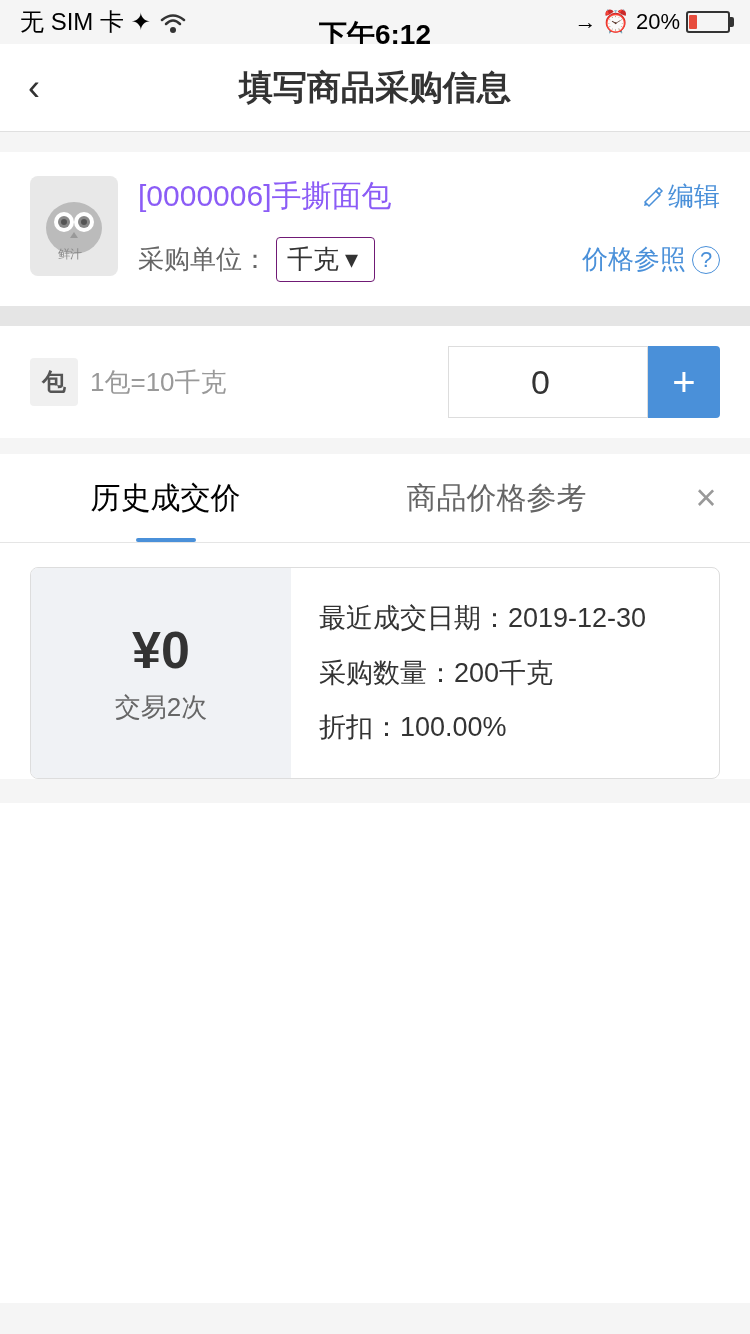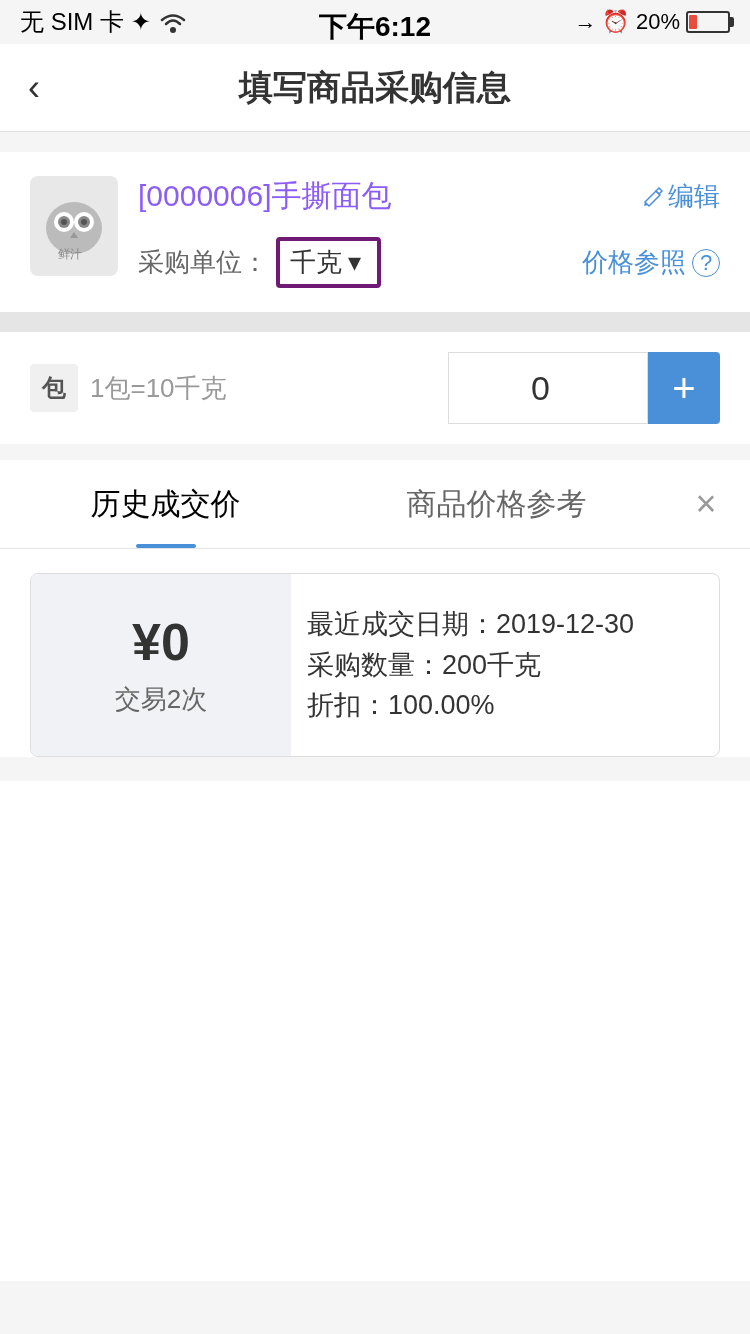--- a/index.html
+++ b/index.html
@@ -29,21 +29,21 @@
       align-items: center;
       gap: 8px;
       font-size: 24px;
     }
     .status-center {
       font-size: 28px;
       font-weight: 600;
       position: absolute;
       left: 50%;
       transform: translateX(-50%);
-      top: 8px;
+      top: 16px;
     }
     .status-right {
       display: flex;
       align-items: center;
       gap: 6px;
       font-size: 22px;
     }
     .battery-icon {
       width: 44px;
       height: 22px;
@@ -150,21 +150,21 @@
     }
     .unit-label {
       font-size: 26px;
       color: #666;
       display: flex;
       align-items: center;
       gap: 8px;
     }
     .unit-select {
       background: #fff;
-      border: 4px solid #701a75;
+      border: 1px solid #701a75;
       border-radius: 4px;
       padding: 4px 16px 4px 10px;
       font-size: 26px;
       color: #333;
       display: flex;
       align-items: center;
       gap: 6px;
       cursor: pointer;
     }
     .price-ref {
@@ -312,23 +312,24 @@
       font-size: 52px;
       font-weight: 600;
       color: #333;
     }
     .price-transactions {
       font-size: 26px;
       color: #666;
     }
     .price-right {
       flex: 1;
-      padding: 30px 16px;
+      padding: 30px 28px;
       display: flex;
       flex-direction: column;
+      gap: 14px;
       justify-content: center;
     }
     .price-detail-row {
       font-size: 27px;
       color: #333;
       line-height: 1.5;
     }
 
     
     .content-area {

